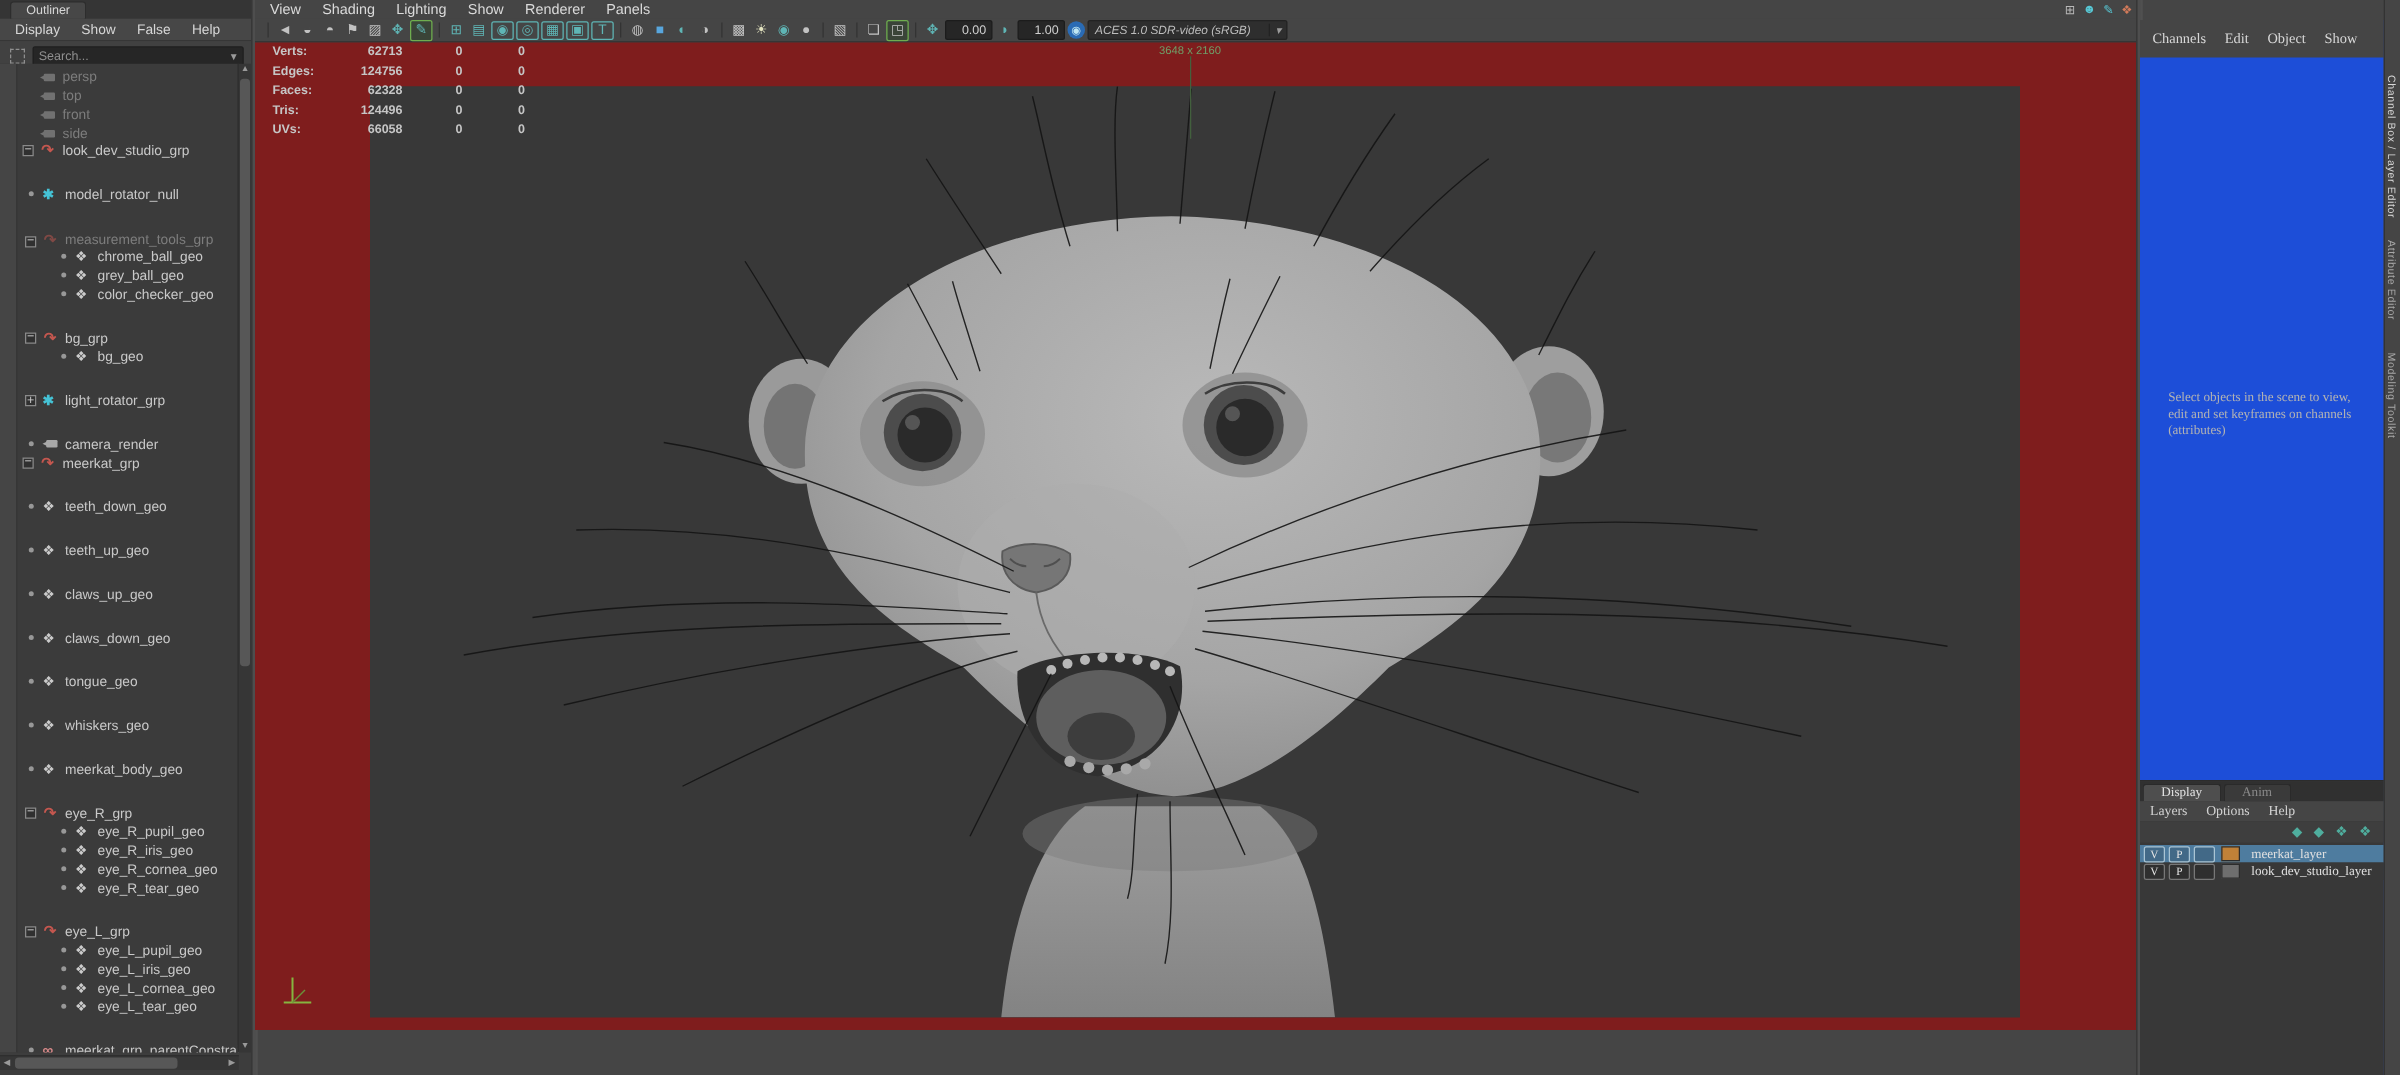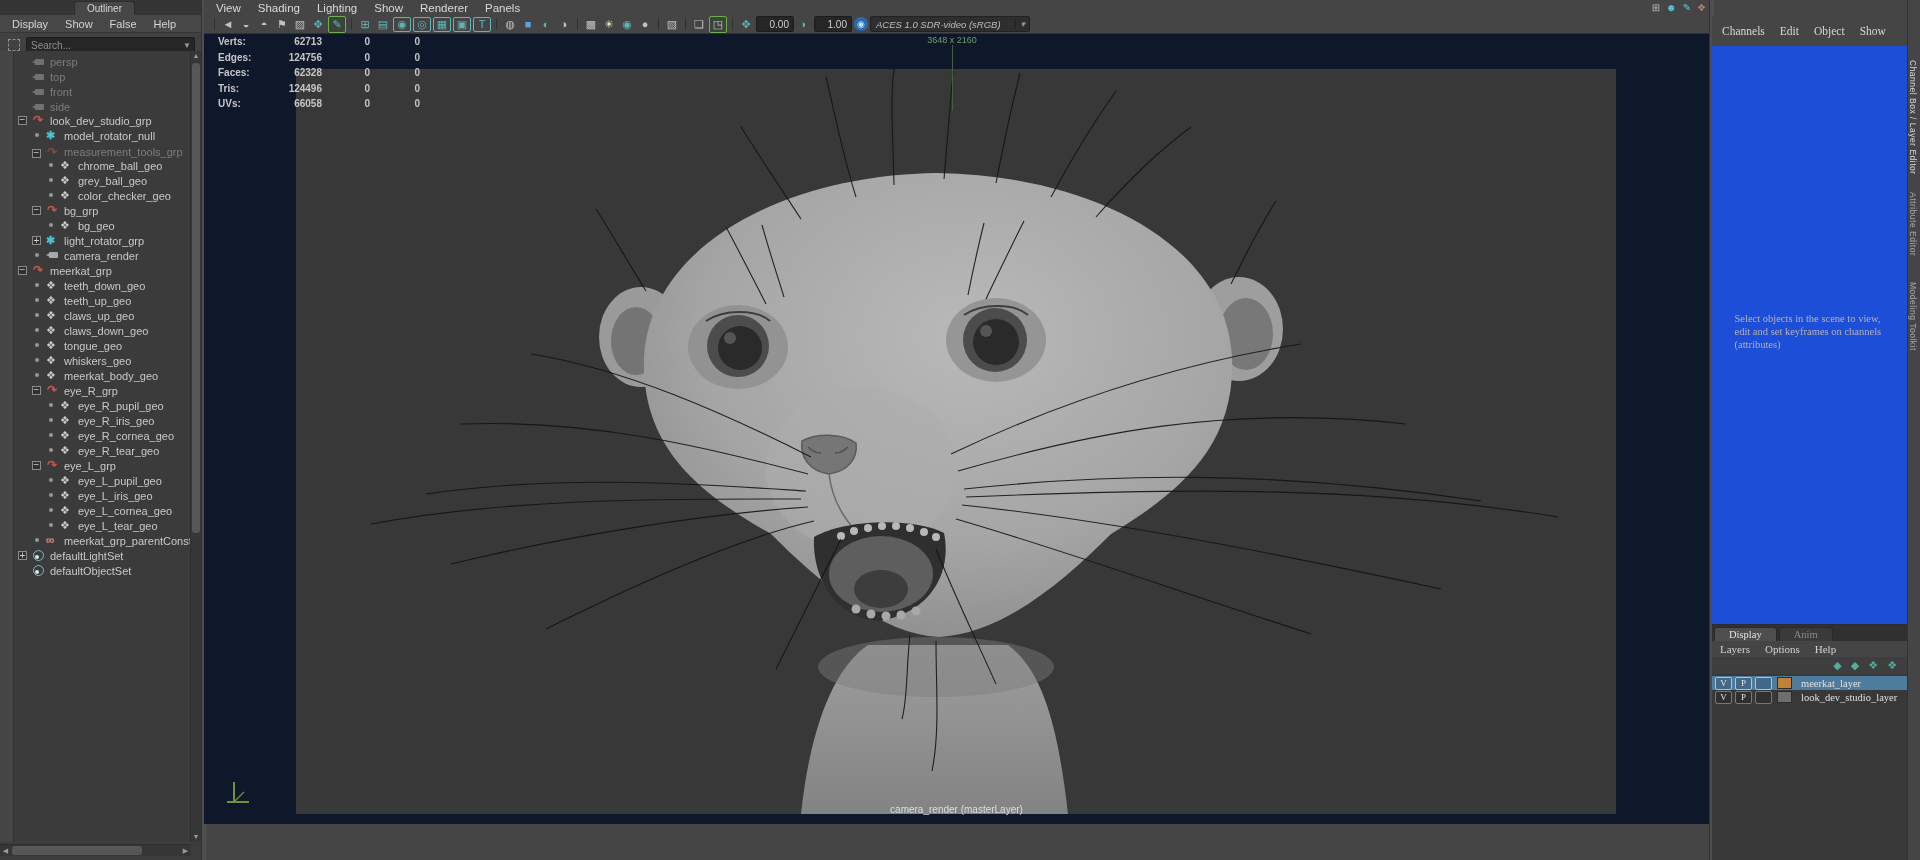--- a/index.html
+++ b/index.html
@@ -4,37 +4,37 @@
 <style>
   html,body{margin:0;padding:0;background:#2b2b2b;font-family:"Liberation Sans",sans-serif;}
   #app{position:relative;width:1920px;height:860px;background:#454545;overflow:hidden;
        -webkit-user-select:none;user-select:none;color:#cccccc;}
 
   
   .vline{position:absolute;top:0;bottom:0;width:3px;background:#4e4e4e;border-left:1px solid #323232;border-right:1px solid #525252;}
 
   
   #outliner{position:absolute;left:0;top:0;width:201px;height:860px;background:#3d3d3d;}
-  #outliner .ptitle{height:15px;background:#353535;display:flex;align-items:flex-end;justify-content:center;}
+  #outliner .ptitle{height:15px;background:#353535;display:flex;align-items:flex-end;}
   #outliner .ptab{background:#474747;border:1px solid #2d2d2d;border-bottom:none;font-size:10px;color:#d6d6d6;
                   padding:1px 12px 1px 12px;margin-left:8px;border-radius:3px 3px 0 0;}
   #outliner .pmenus{height:17px;background:#474747;display:flex;align-items:center;gap:17px;padding-left:12px;border-bottom:1px solid #363636;}
   #outliner .pmenus span{font-size:11px;color:#d6d6d6;}
   .searchrow{height:20px;display:flex;align-items:center;padding:2px 6px 2px 6px;background:#414141;}
   .selicon{width:10px;height:10px;border:1px dashed #8f8f8f;margin:0 6px 0 2px;flex:none;}
   .searchbox{flex:1;display:flex;align-items:center;background:#262626;border:1px solid #1e1e1e;border-radius:2px;height:14px;}
   .searchbox input{flex:1;background:transparent;border:none;outline:none;color:#cfcfcf;font-size:10px;padding:0 4px;
                    font-family:"Liberation Sans",sans-serif;}
   .searchbox input::placeholder{color:#8f8f8f;}
   .searchbox .dd{color:#9a9a9a;font-size:8px;padding-right:3px;}
   #tree{position:absolute;left:0;top:51px;right:10px;bottom:18px;background:#3b3b3b;overflow:hidden;padding-top:2px;}
   #tree .gutter{position:absolute;left:0;top:0;bottom:0;width:13px;background:#454545;border-right:1px solid #323232;}
   .trow{height:15px;display:flex;align-items:center;font-size:11px;color:#c9c9c9;position:relative;white-space:nowrap;}
   .trow[data-depth="0"]{padding-left:18px;}
-  .trow[data-depth="1"]{padding-left:32px;}
+  .trow[data-depth="1"]{padding-left:20px;margin-top:20px;}
   .trow[data-depth="2"]{padding-left:46px;}
   .trow[data-dim="true"]{color:#7d7d7d;align-items:flex-end;}
   .trow[data-dim="true"] .tico{opacity:.5;}
   .texp{width:9px;height:9px;border:1px solid #8a8a8a;background:#303030;color:#cfcfcf;font-size:10px;line-height:7px;
         text-align:center;margin-right:5px;flex:none;box-sizing:border-box;}
   .trow[data-exp="plus"] .texp::before{content:"+";}
   .trow[data-exp="minus"] .texp::before{content:"−";position:relative;top:-1px;}
   .trow[data-exp="dot"] .texp{border:none;background:none;}
   .trow[data-exp="dot"] .texp::before{content:"";display:block;width:4px;height:4px;border-radius:50%;background:#989898;margin:2px auto;}
   .trow[data-exp="none"] .texp{visibility:hidden;}
@@ -71,21 +71,21 @@
   .tbi[data-box="frame"]{border:1px solid #5fb5b5;border-radius:2px;height:13px;}
   .tbi[data-type="sep"]{width:1px;min-width:1px;height:12px;background:#333333;margin:0 4px;}
   .tbi .fv{display:none;}
   .tbi[data-type="field"]{background:#262626;border:1px solid #1c1c1c;border-radius:2px;min-width:36px;height:14px;}
   .tbi[data-type="field"] .fv{display:block;font-size:10px;color:#cfcfcf;width:100%;text-align:right;padding-right:4px;}
   .tbi[data-type="round"]{background:#2a6bb4;border-radius:50%;width:14px;min-width:14px;height:14px;}
   .tbi[data-type="round"] .g{color:#bfe6f2;font-size:9px;}
   .tbi[data-type="dropdown"]{background:#2e2e2e;border:1px solid #222;border-radius:2px;min-width:158px;height:14px;justify-content:flex-start;font-style:italic;}
   .tbi[data-type="dropdown"] .fv{display:block;font-size:9.5px;color:#bdbdbd;padding-left:5px;text-align:left;flex:1;white-space:nowrap;overflow:hidden;}
   .tbi[data-type="dropdown"]::after{content:"▾";color:#9a9a9a;font-size:9px;padding:0 4px;border-left:1px solid #222;}
-  #vcontent{position:absolute;left:0;top:34px;right:0;bottom:0;background:#0f172a;overflow:hidden;}
+  #vcontent{position:absolute;left:0;top:34px;right:0;bottom:0;background:#7f1d1d;overflow:hidden;}
   #gate{position:absolute;left:92px;top:35px;width:1320px;height:745px;background:#383838;overflow:hidden;}
   #gate svg{display:block;}
   #hud{position:absolute;left:14px;top:0;z-index:5;font-size:10px;font-weight:bold;color:#c6c6c6;}
   .hudrow{height:15.5px;display:flex;align-items:center;}
   .hudrow .hl{width:42px;}
   .hudrow .h1{width:62px;text-align:right;}
   .hudrow .h2{width:48px;text-align:right;}
   .hudrow .h3{width:50px;text-align:right;}
   #restext{position:absolute;left:748px;top:1px;transform:translateX(-50%);color:#6f9e68;font-size:9px;z-index:6;}
   #gline{position:absolute;left:748px;top:11px;width:1px;height:66px;background:#42603d;z-index:6;}
@@ -717,21 +717,20 @@
 
       <div id="restext">3648 x 2160</div>
       <div id="gline"></div>
 
       <svg id="vaxis" width="30" height="30">
         <line x1="10" y1="4" x2="10" y2="24" stroke="#86b540" stroke-width="1.6"></line>
         <line x1="3" y1="24" x2="25" y2="24" stroke="#86b540" stroke-width="1.6"></line>
         <line x1="10" y1="24" x2="20" y2="14" stroke="#6a9138" stroke-width="1.2"></line>
       </svg>
 
-      <div id="camlabel">camera_render (masterLayer)</div>
     </div>
   </div>
 
   <div class="vline" style="left:1709px;"></div>
 
   <div id="chbox">
     <div id="chmenus">
 
     <span>Channels</span>
         <span>Edit</span>

